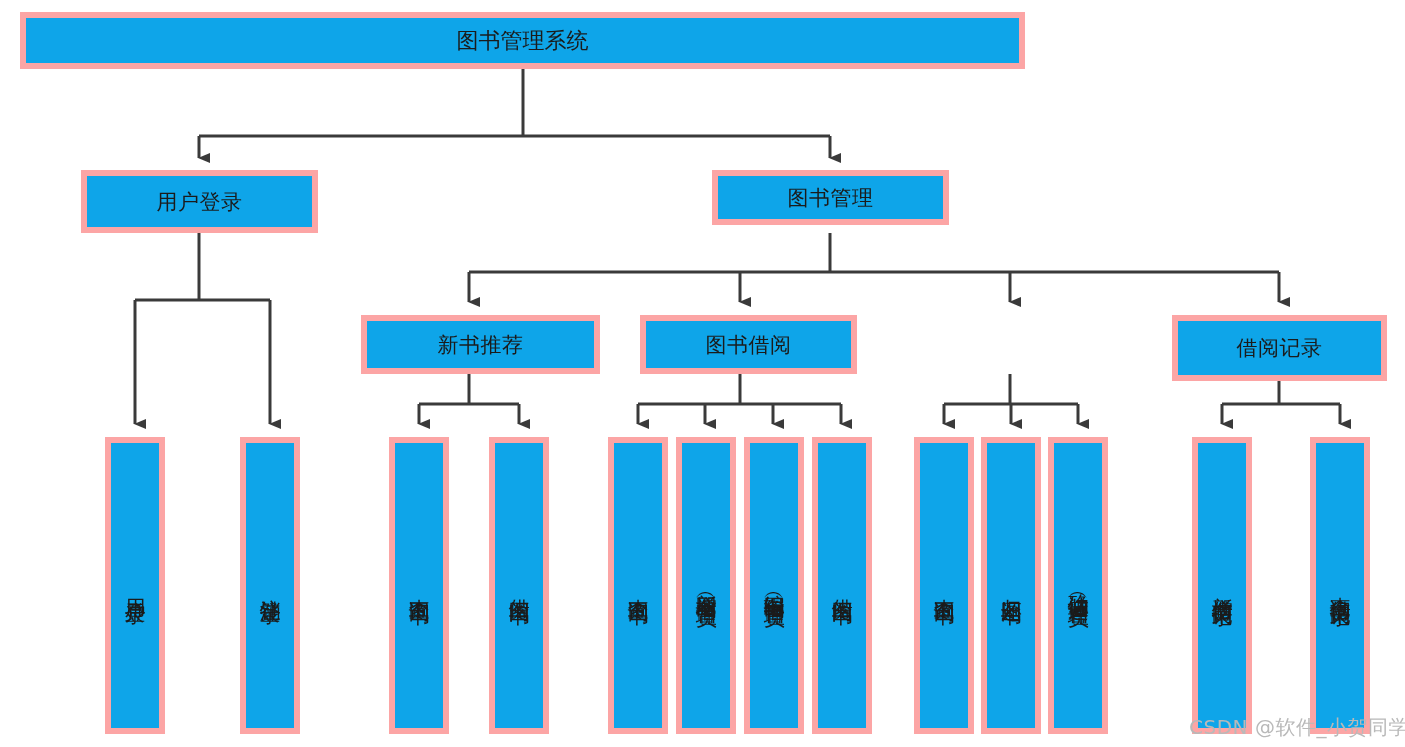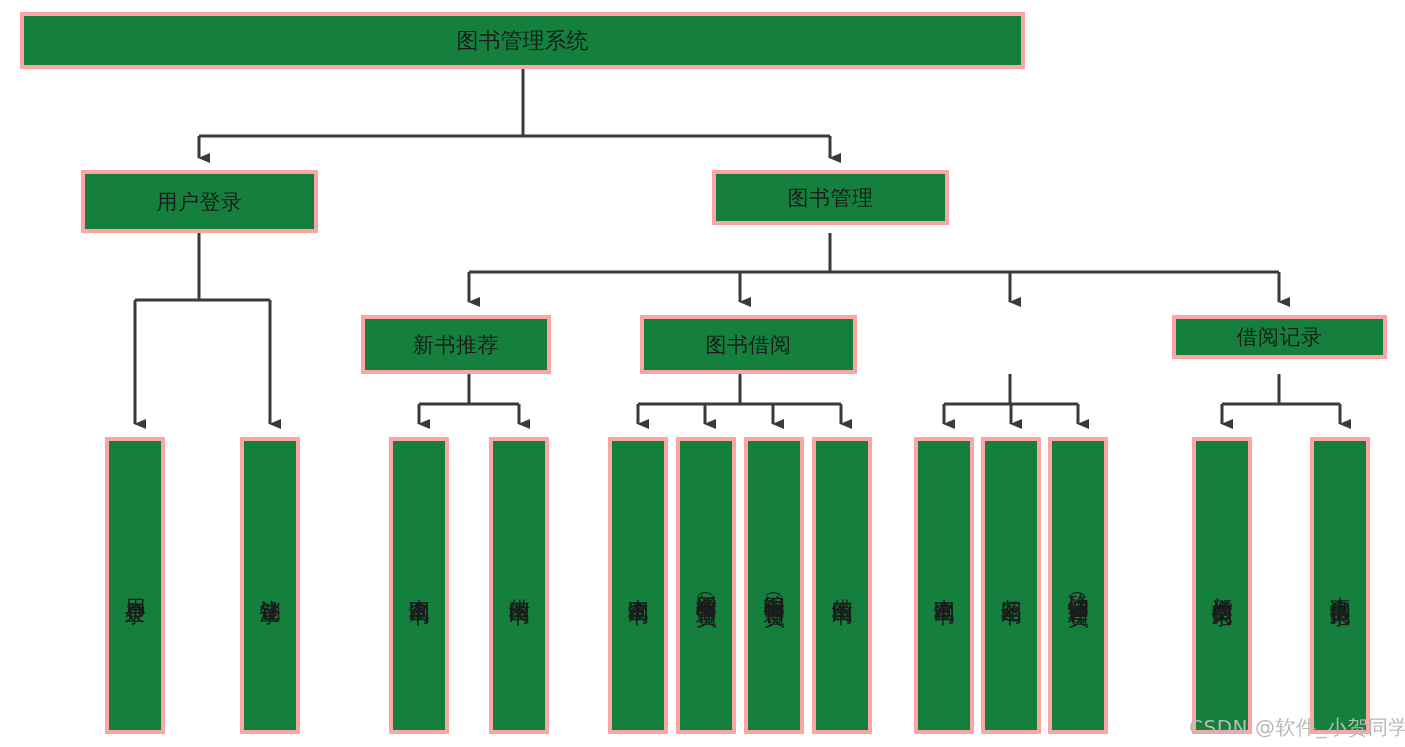--- a/index.html
+++ b/index.html
@@ -20,22 +20,22 @@
   #edges {
     position: absolute;
     left: 0;
     top: 0;
     width: 1405px;
     height: 747px;
   }
   .node {
     position: absolute;
     box-sizing: border-box;
-    background: #15803d;
-    border: 4px solid #fca5a5;
+    background: #0ea5e9;
+    border: 6px solid #fca5a5;
     display: flex;
     align-items: center;
     justify-content: center;
     color: #1b1b1b;
   }
   .node.horiz {
     font-size: 21px;
     letter-spacing: 0.5px;
   }
   .node.root {
@@ -127,27 +127,27 @@
     <span class="hlabel">图书管理系统</span>
   </div>
 
   <div class="node horiz" style="left:81px; top:170px; width:237px; height:63px;">
     <span class="hlabel">用户登录</span>
   </div>
   <div class="node horiz" style="left:712px; top:170px; width:237px; height:55px;">
     <span class="hlabel">图书管理</span>
   </div>
 
-  <div class="node horiz" style="left:361px; top:315px; width:190px; height:59px;">
+  <div class="node horiz" style="left:361px; top:315px; width:239px; height:59px;">
     <span class="hlabel">新书推荐</span>
   </div>
   <div class="node horiz" style="left:632px; top:315px; width:217px; height:59px;margin-left:8px;">
     <span class="hlabel">图书借阅</span>
   </div>
-  <div class="node horiz" style="left:1172px; top:315px; width:215px; height:44px;">
+  <div class="node horiz" style="left:1172px; top:315px; width:215px; height:66px;">
     <span class="hlabel">借阅记录</span>
   </div>
 
   <div class="node leaf" style="left:105px; top:437px; width:60px; height:297px;">
     <span class="vlabel">用户登录</span>
   </div>
   <div class="node leaf" style="left:240px; top:437px; width:60px; height:297px;">
     <span class="vlabel">注销登录</span>
   </div>
 

